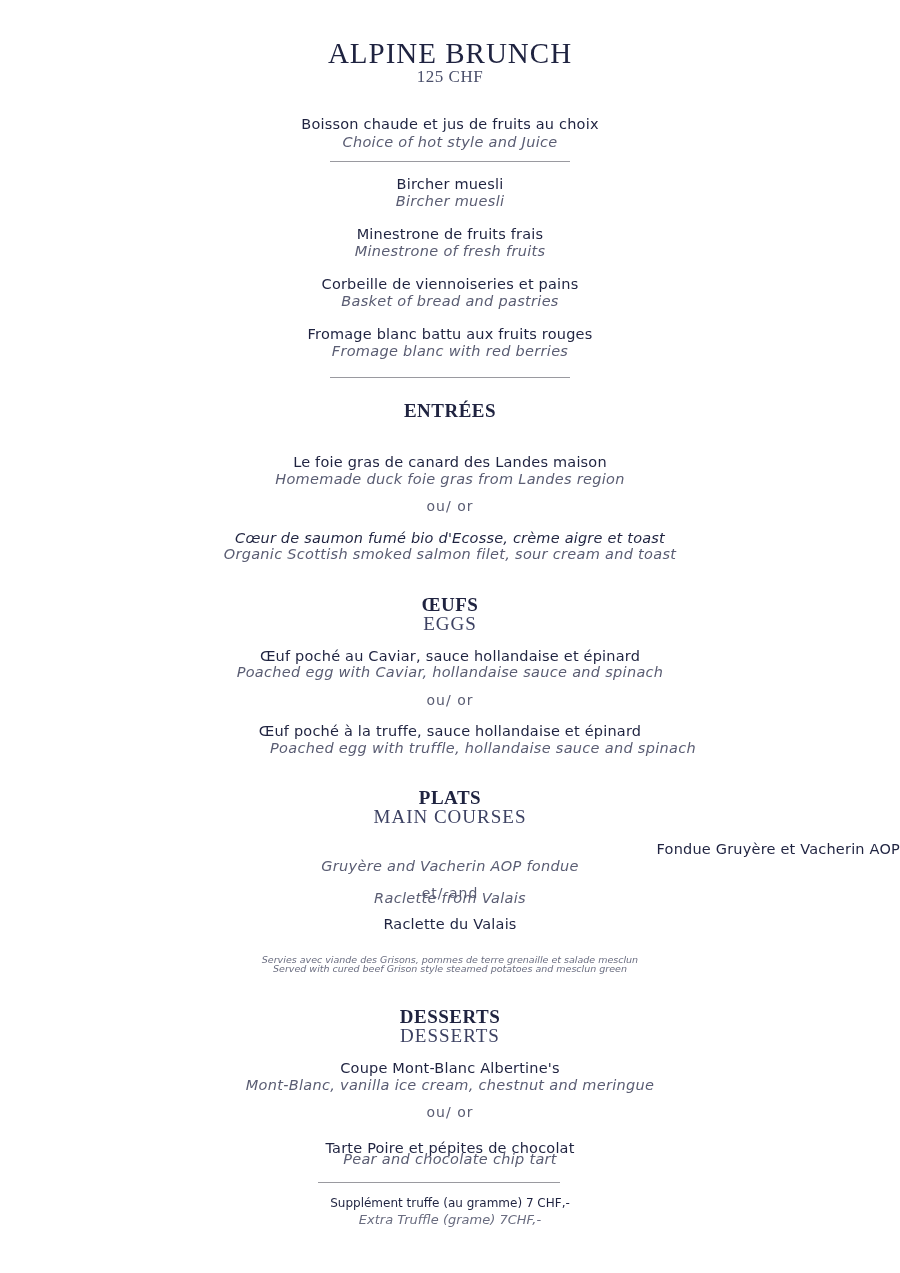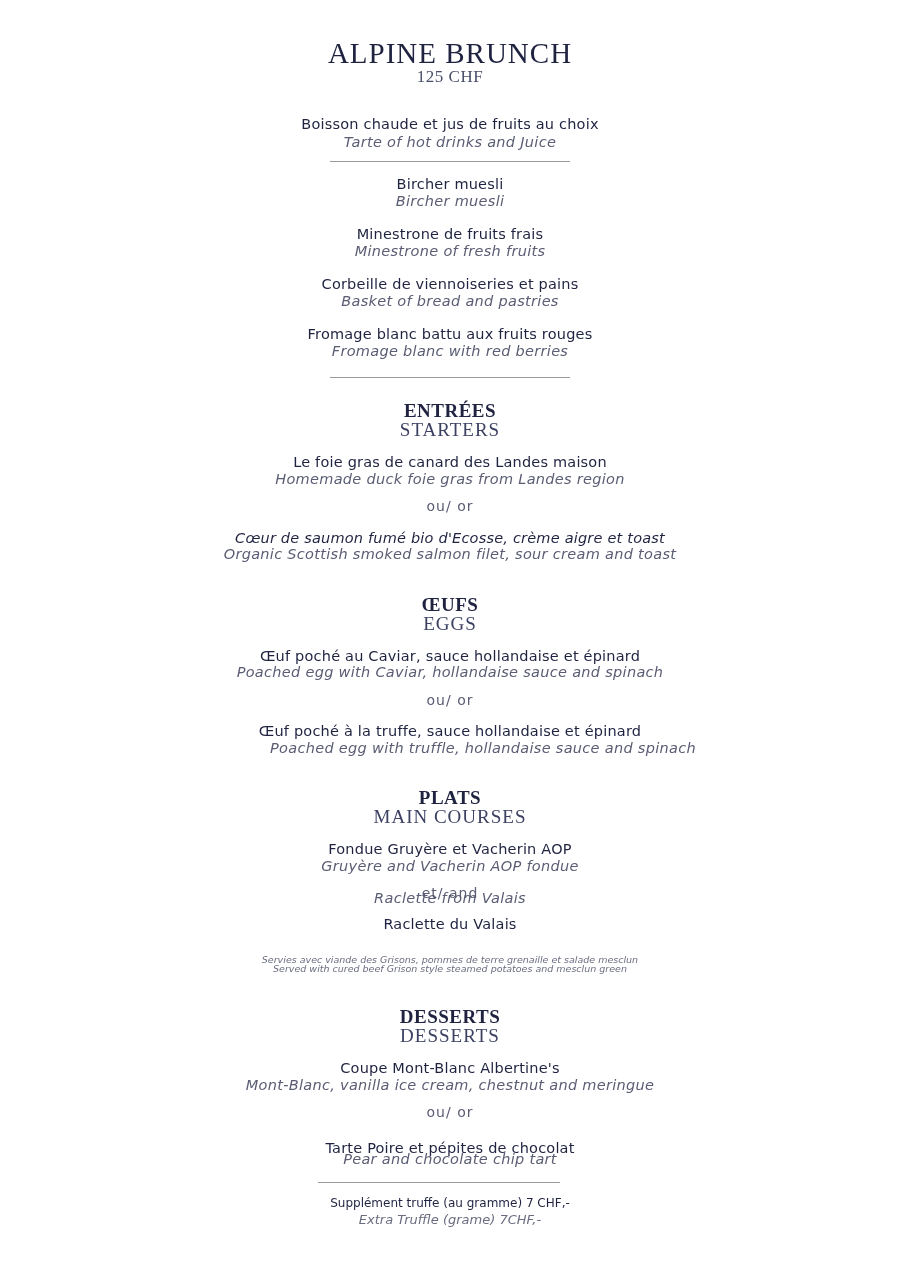--- a/index.html
+++ b/index.html
@@ -109,58 +109,57 @@
   </style>
 </head>
 <body>
 
 <div class="page">
 
   <div class="abs main-title" style="top:38px;">ALPINE BRUNCH</div>
   <div class="abs price" style="top:68px;">125 CHF</div>
 
   <div class="abs fr" style="top:116px;">Boisson chaude et jus de fruits au choix</div>
-  <div class="abs en" style="top:134px;">Tarte of hot drinks and Juice</div>
+  <div class="abs en" style="top:134px;">Choice of hot style and Juice</div>
   <div class="rule" style="left:330px; width:240px; top:161px;"></div>
 
   <div class="abs fr" style="top:176px;">Bircher muesli</div>
   <div class="abs en" style="top:193px;">Bircher muesli</div>
 
   <div class="abs fr" style="top:226px;">Minestrone de fruits frais</div>
   <div class="abs en" style="top:243px;">Minestrone of fresh fruits</div>
 
   <div class="abs fr" style="top:276px;">Corbeille de viennoiseries et pains</div>
   <div class="abs en" style="top:293px;">Basket of bread and pastries</div>
 
   <div class="abs fr" style="top:326px;">Fromage blanc battu aux fruits rouges</div>
   <div class="abs en" style="top:343px;">Fromage blanc with red berries</div>
   <div class="rule" style="left:330px; width:240px; top:377px;"></div>
 
   <div class="abs sec-fr" style="top:401px;">ENTRÉES</div>
-  <div class="abs sec-en" style="top:420px;">STARTERS</div>
 
   <div class="abs fr" style="top:454px;">Le foie gras de canard des Landes maison</div>
   <div class="abs en" style="top:471px;">Homemade duck foie gras from Landes region</div>
   <div class="abs or" style="top:498px;">ou/ or</div>
   <div class="abs fr italic" style="top:530px;">Cœur de saumon fumé bio d'Ecosse, crème aigre et toast</div>
   <div class="abs en" style="top:546px;">Organic Scottish smoked salmon filet, sour cream and toast</div>
 
   <div class="abs sec-fr" style="top:595px;">ŒUFS</div>
   <div class="abs sec-en" style="top:614px;">EGGS</div>
 
   <div class="abs fr" style="top:648px;">Œuf poché au Caviar, sauce hollandaise et épinard</div>
   <div class="abs en" style="top:664px;">Poached egg with Caviar, hollandaise sauce and spinach</div>
   <div class="abs or" style="top:692px;">ou/ or</div>
   <div class="abs fr" style="top:723px;">Œuf poché à la truffe, sauce hollandaise et épinard</div>
   <div class="abs en" style="top:740px;padding-left:33px;">Poached egg with truffle, hollandaise sauce and spinach</div>
 
   <div class="abs sec-fr" style="top:788px;">PLATS</div>
   <div class="abs sec-en" style="top:807px;">MAIN COURSES</div>
 
-  <div class="abs fr" style="top:841px;">Fondue Gruyère et Vacherin AOP</div>
+  <div class="abs fr" style="top:841px;text-align:right;">Fondue Gruyère et Vacherin AOP</div>
   <div class="abs en" style="top:858px;">Gruyère and Vacherin AOP fondue</div>
   <div class="abs or" style="top:885px;">et/ and</div>
   <div class="abs fr" style="top:916px;">Raclette du Valais</div>
   <div class="abs en" style="top:890px;">Raclette from Valais</div>
   <div class="abs small-note" style="top:955px;">Servies avec viande des Grisons,  pommes de terre grenaille et salade mesclun</div>
   <div class="abs small-note" style="top:964px;">Served with cured beef Grison style  steamed potatoes and mesclun green</div>
 
   <div class="abs sec-fr" style="top:1007px;">DESSERTS</div>
   <div class="abs sec-en" style="top:1026px;">DESSERTS</div>
 

